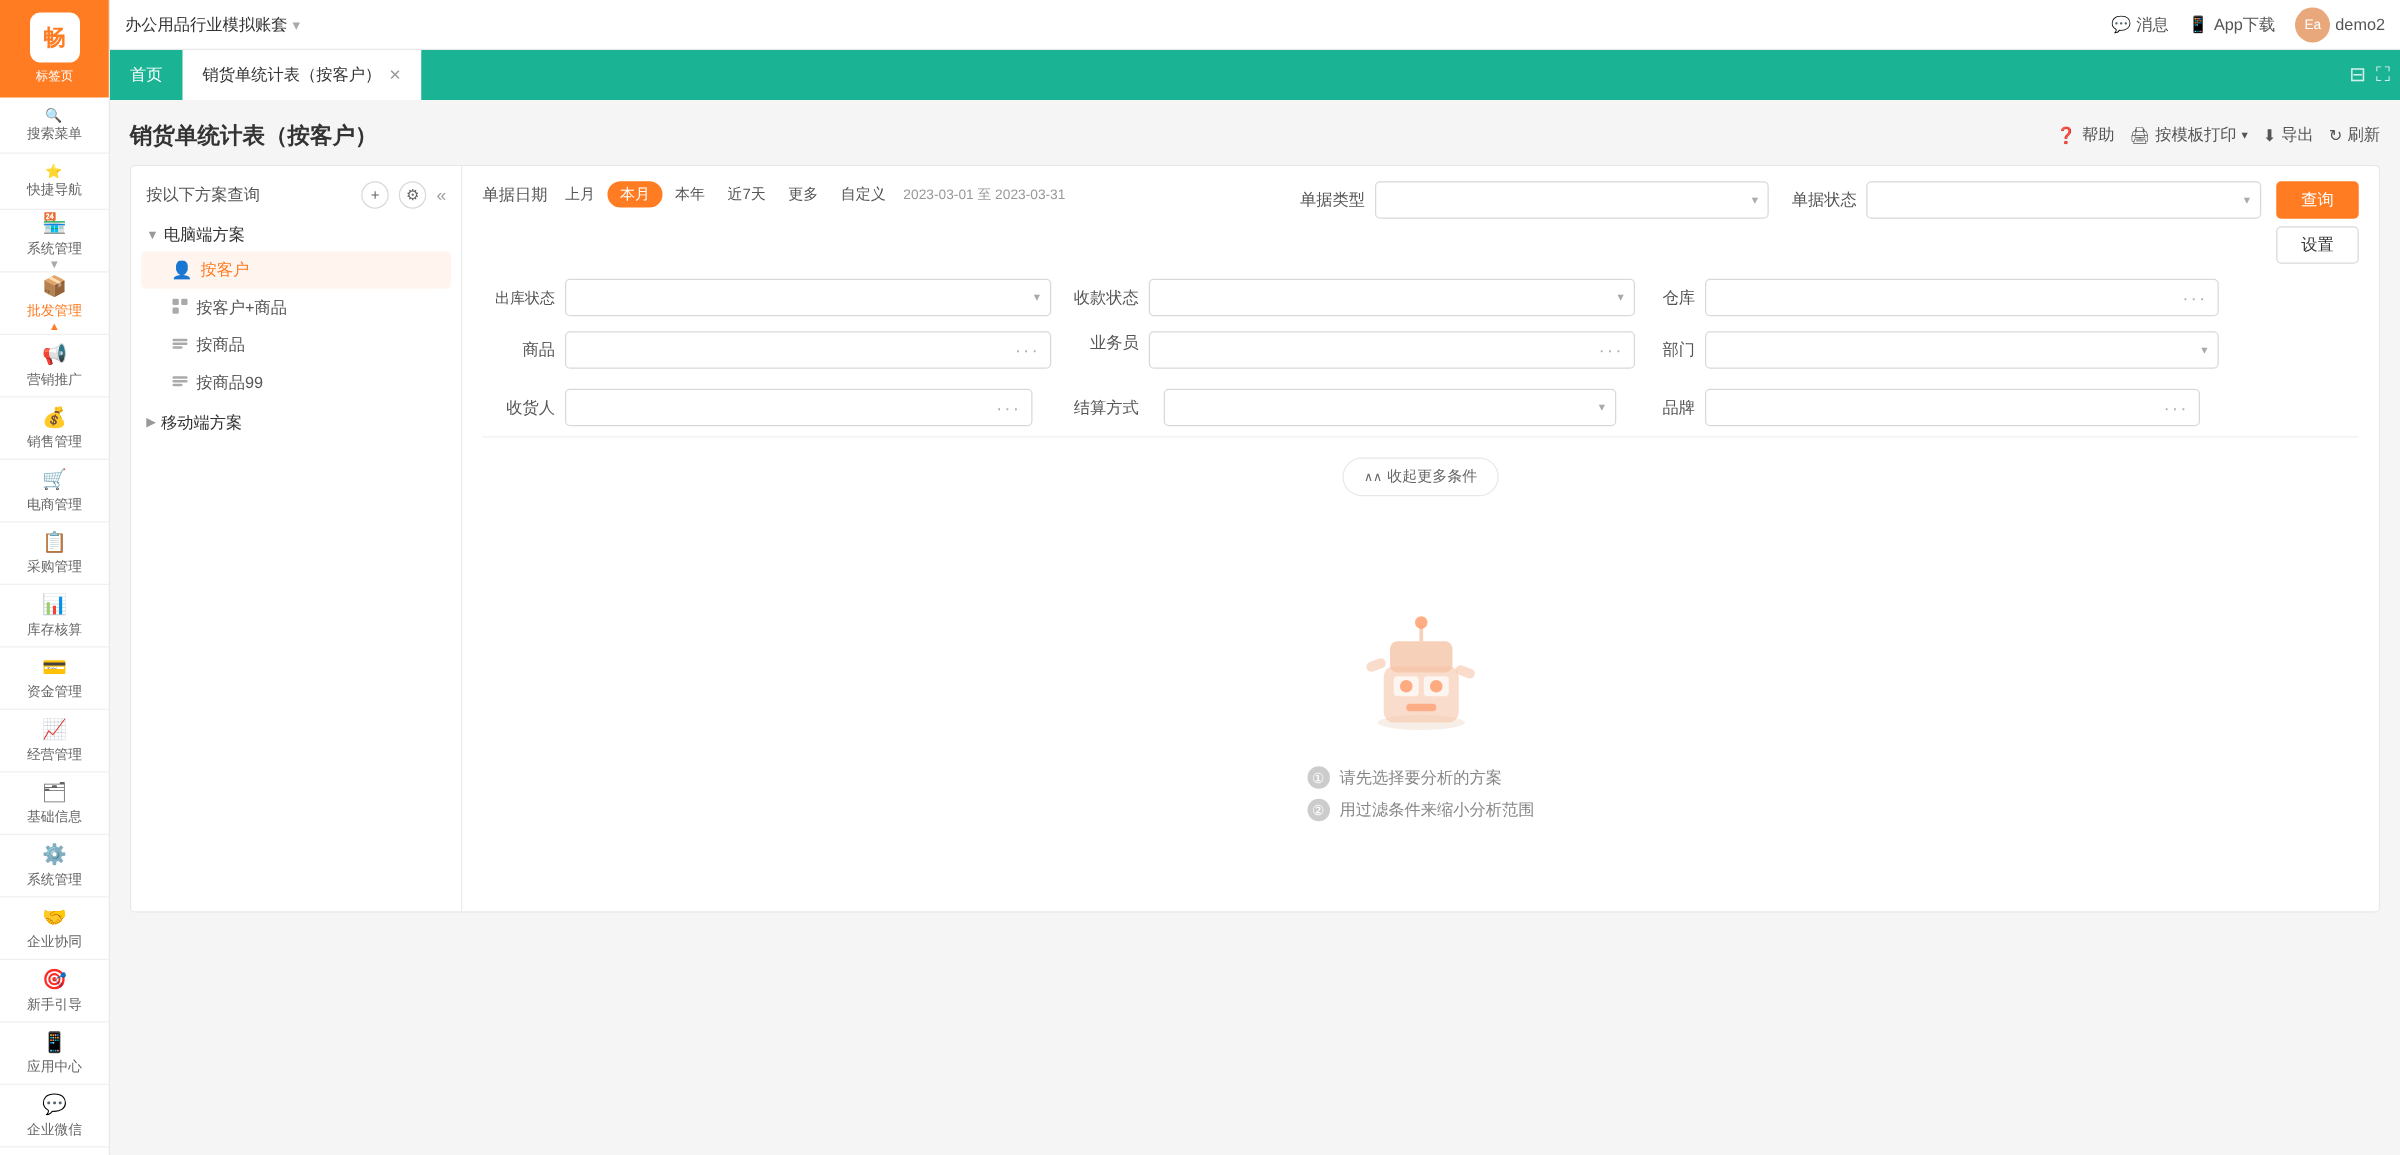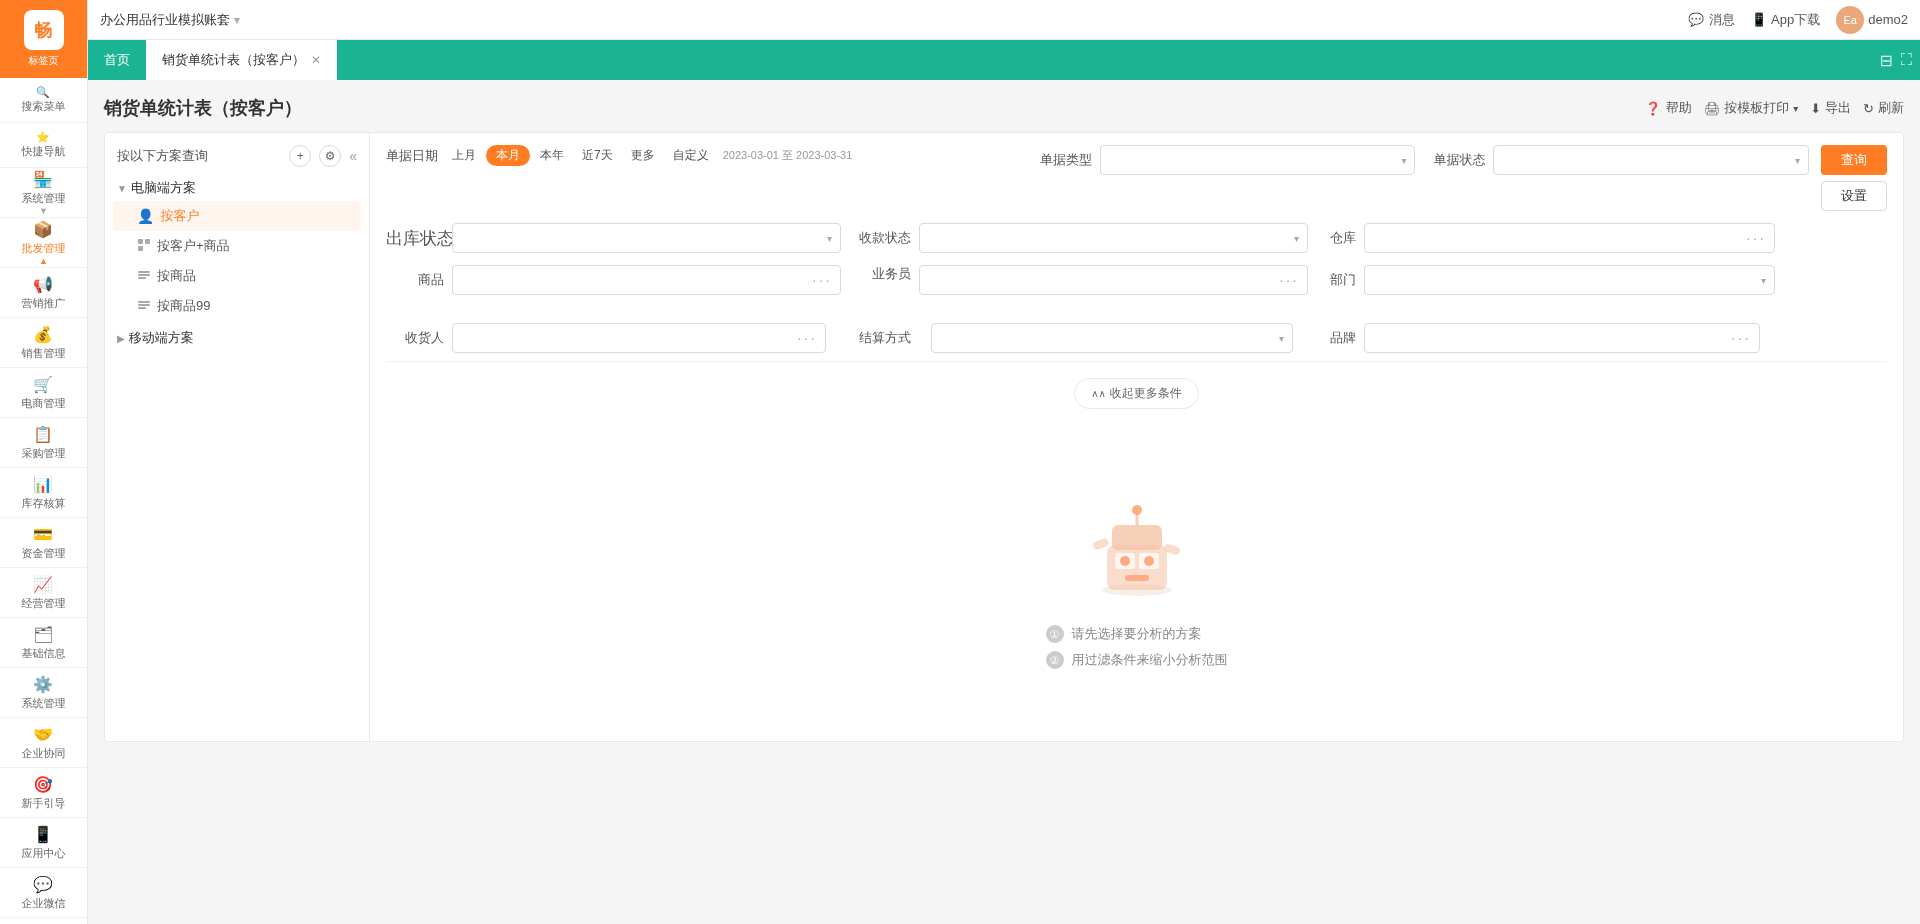--- a/index.html
+++ b/index.html
@@ -333,41 +333,41 @@
           </div>
 
           <div style="display:flex;flex-direction:column;gap:6px;flex-shrink:0;">
             <button class="btn-primary">查询</button>
             <button class="btn-secondary">设置</button>
           </div>
         </div>
 
         <div style="display:flex;align-items:center;gap:12px;margin-bottom:12px;">
           <div style="display:flex;align-items:center;flex:1;">
-            <span style="font-size:17px;color:#555;width:58px;text-align:right;margin-right:8px;white-space:nowrap;">出库状态</span>
+            <span style="font-size:12px;color:#555;width:58px;text-align:right;margin-right:8px;white-space:nowrap;">出库状态</span>
             <div class="filter-control" style="flex:1;">
               <span class="arrow-down" style="margin-left:auto;">▾</span>
             </div>
           </div>
           <div style="display:flex;align-items:center;flex:1;">
             <span style="font-size:13px;color:#555;width:58px;text-align:right;margin-right:8px;white-space:nowrap;">收款状态</span>
             <div class="filter-control" style="flex:1;">
               <span class="arrow-down" style="margin-left:auto;">▾</span>
             </div>
           </div>
           <div style="display:flex;align-items:center;flex:1;">
             <span style="font-size:13px;color:#555;width:36px;text-align:right;margin-right:8px;white-space:nowrap;">仓库</span>
             <div class="filter-control" style="flex:1;">
               <span class="dots">···</span>
             </div>
           </div>
           <div style="width:100px;flex-shrink:0;"></div>
         </div>
 
-        <div style="display:flex;align-items:center;gap:12px;margin-bottom:28px;">
+        <div style="display:flex;align-items:center;gap:12px;margin-bottom:16px;">
           <div style="display:flex;align-items:center;flex:1;">
             <span style="font-size:13px;color:#555;width:58px;text-align:right;margin-right:8px;white-space:nowrap;">商品</span>
             <div class="filter-control" style="flex:1;">
               <span class="dots">···</span>
             </div>
           </div>
           <div style="display:flex;align-items:flex-start;flex:1;">
             <span style="font-size:13px;color:#555;width:58px;text-align:right;margin-right:8px;white-space:nowrap;">业务员</span>
             <div class="filter-control" style="flex:1;">
               <span class="dots">···</span>

